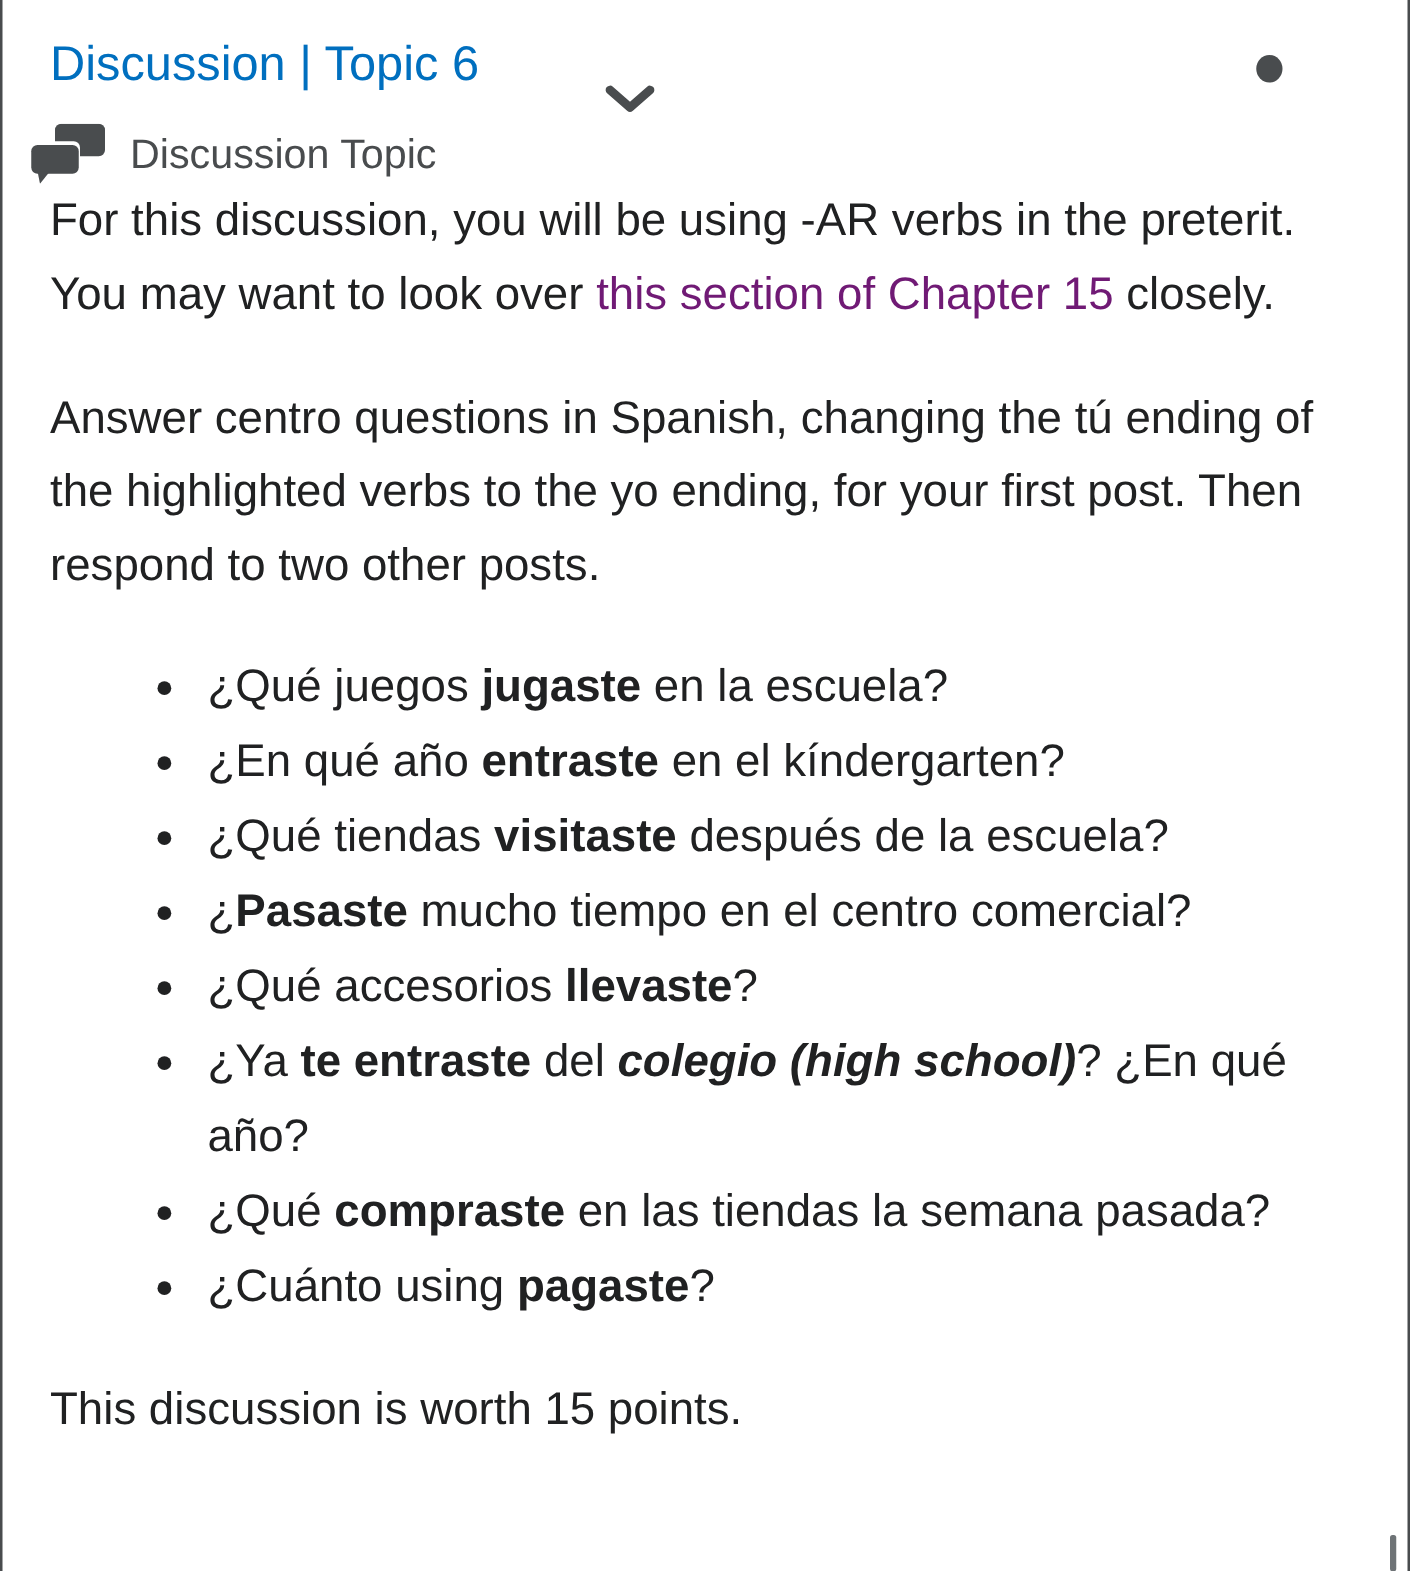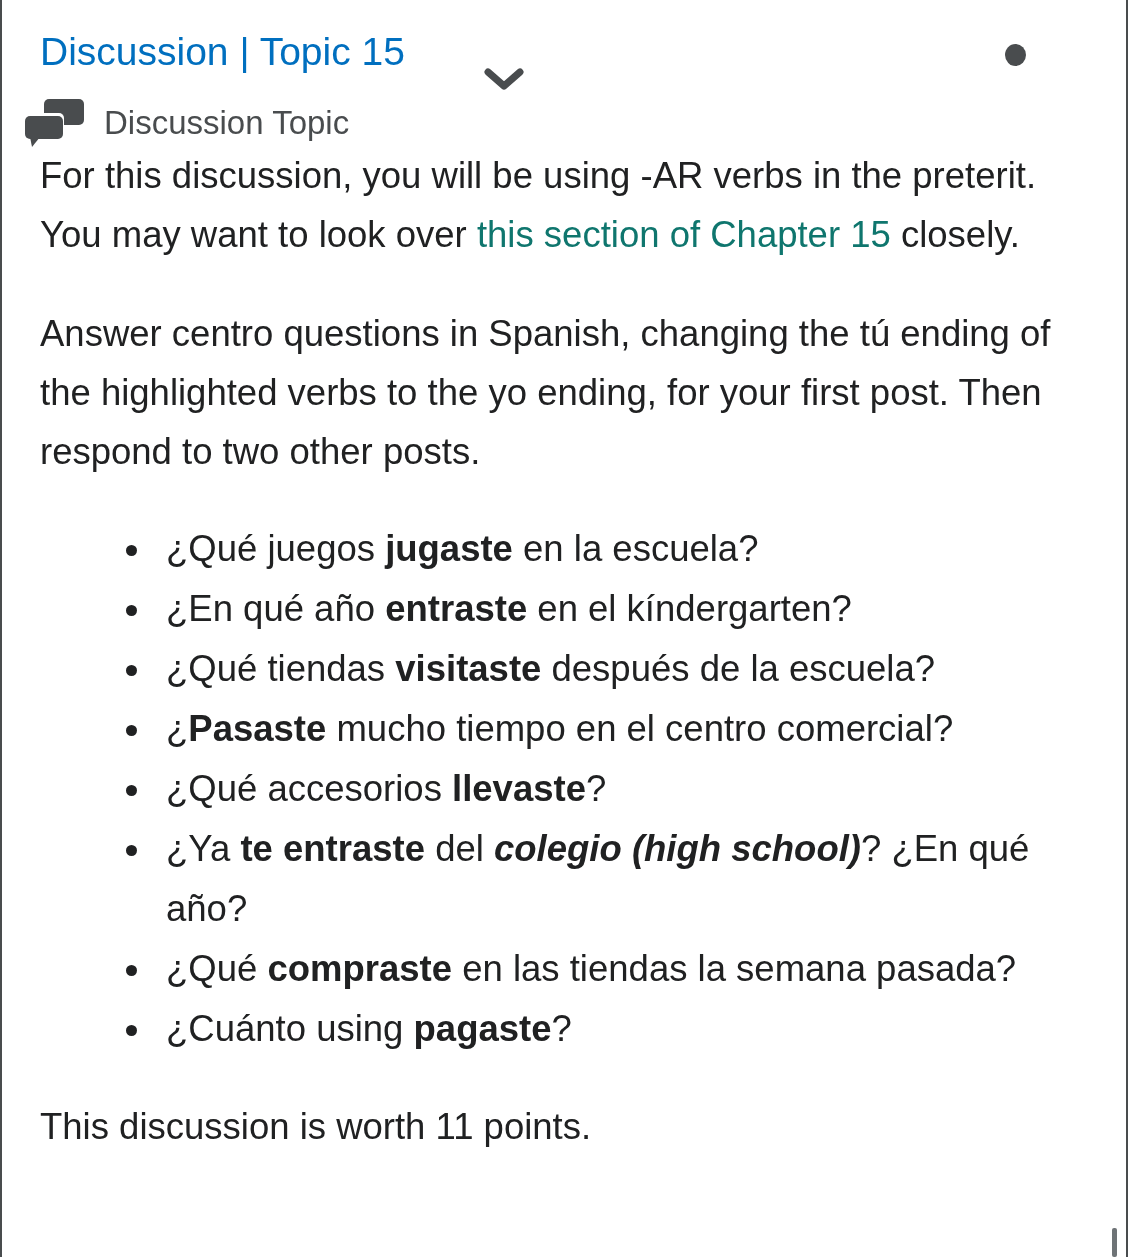--- a/index.html
+++ b/index.html
@@ -9,36 +9,36 @@
   .frame-right { position:absolute; right:0; top:0; width:2px; height:1257px; background:#494c4e; }
   .title { position:absolute; left:40px; top:26px; font-size:39px; color:#006fbf; letter-spacing:0px; line-height:52px; }
   .chevron { position:absolute; left:482px; top:62px; width:44px; height:34px; }
   .dot { position:absolute; left:1005px; top:44px; width:21px; height:22px; border-radius:50%; background:#494c4e; }
   .subhead { position:absolute; left:20px; top:98px; height:50px; display:flex; align-items:center; }
   .subhead .icon { width:64px; height:48px; }
   .subhead .label { margin-left:20px; font-size:33px; color:#494c4e; }
   .content { position:absolute; left:40px; top:146px; width:1060px; font-size:36.5px; line-height:59px; }
   .content p { margin:0; }
   .content p.gap { margin-top:40px; }
-  a.link { color:#0f766e; text-decoration:none; }
+  a.link { color:#701a75; text-decoration:none; }
   ul.questions { list-style:none; margin:38px 0 0 0; padding:0 0 0 86px; }
   ul.questions li { position:relative; padding-left:40px; line-height:60px; }
   ul.questions li::before { content:""; position:absolute; left:0; top:26px; width:11px; height:11px; border-radius:50%; background:#202122; }
   b { font-weight:bold; }
   i { font-style:italic; font-weight:bold;text-align:right; }
   .points { margin-top:38px !important; }
   .scroll-handle { position:absolute; left:1112px; top:1228px; width:5px; height:29px; background:#6e7376; border-radius:2px; }
 </style>
 </head>
 <body>
 
 <div class="frame-left"></div>
 <div class="frame-right"></div>
 
-<div class="title">Discussion | Topic 15</div>
+<div class="title">Discussion | Topic 6</div>
 
 <svg class="chevron" viewBox="0 0 44 34">
   <polyline points="6,10 22,24 38,10" fill="none" stroke="#494c4e" stroke-width="7" stroke-linecap="round" stroke-linejoin="round"></polyline>
 </svg>
 
 <div class="dot"></div>
 
 <div class="subhead">
   <svg class="icon" viewBox="0 0 64 48">
     <rect x="24" y="0" width="40" height="26" rx="5" fill="#494c4e"></rect>
@@ -58,16 +58,16 @@
     <li><span>¿Qué juegos </span><b>jugaste</b><span> en la escuela?</span></li>
     <li><span>¿En qué año </span><b>entraste</b><span> en el kíndergarten?</span></li>
     <li><span>¿Qué tiendas </span><b>visitaste</b><span> después de la escuela?</span></li>
     <li><span>¿</span><b>Pasaste</b><span> mucho tiempo en el centro comercial?</span></li>
     <li><span>¿Qué accesorios </span><b>llevaste</b><span>?</span></li>
     <li><span>¿Ya </span><b>te entraste</b><span> del </span><i>colegio (high school)</i><span>? ¿En qué año?</span></li>
     <li><span>¿Qué </span><b>compraste</b><span> en las tiendas la semana pasada?</span></li>
     <li><span>¿Cuánto using </span><b>pagaste</b><span>?</span></li>
   </ul>
 
-  <p class="gap points">This discussion is worth 11 points.</p>
+  <p class="gap points">This discussion is worth 15 points.</p>
 </div>
 
 <div class="scroll-handle"></div>
 
 </body></html>

